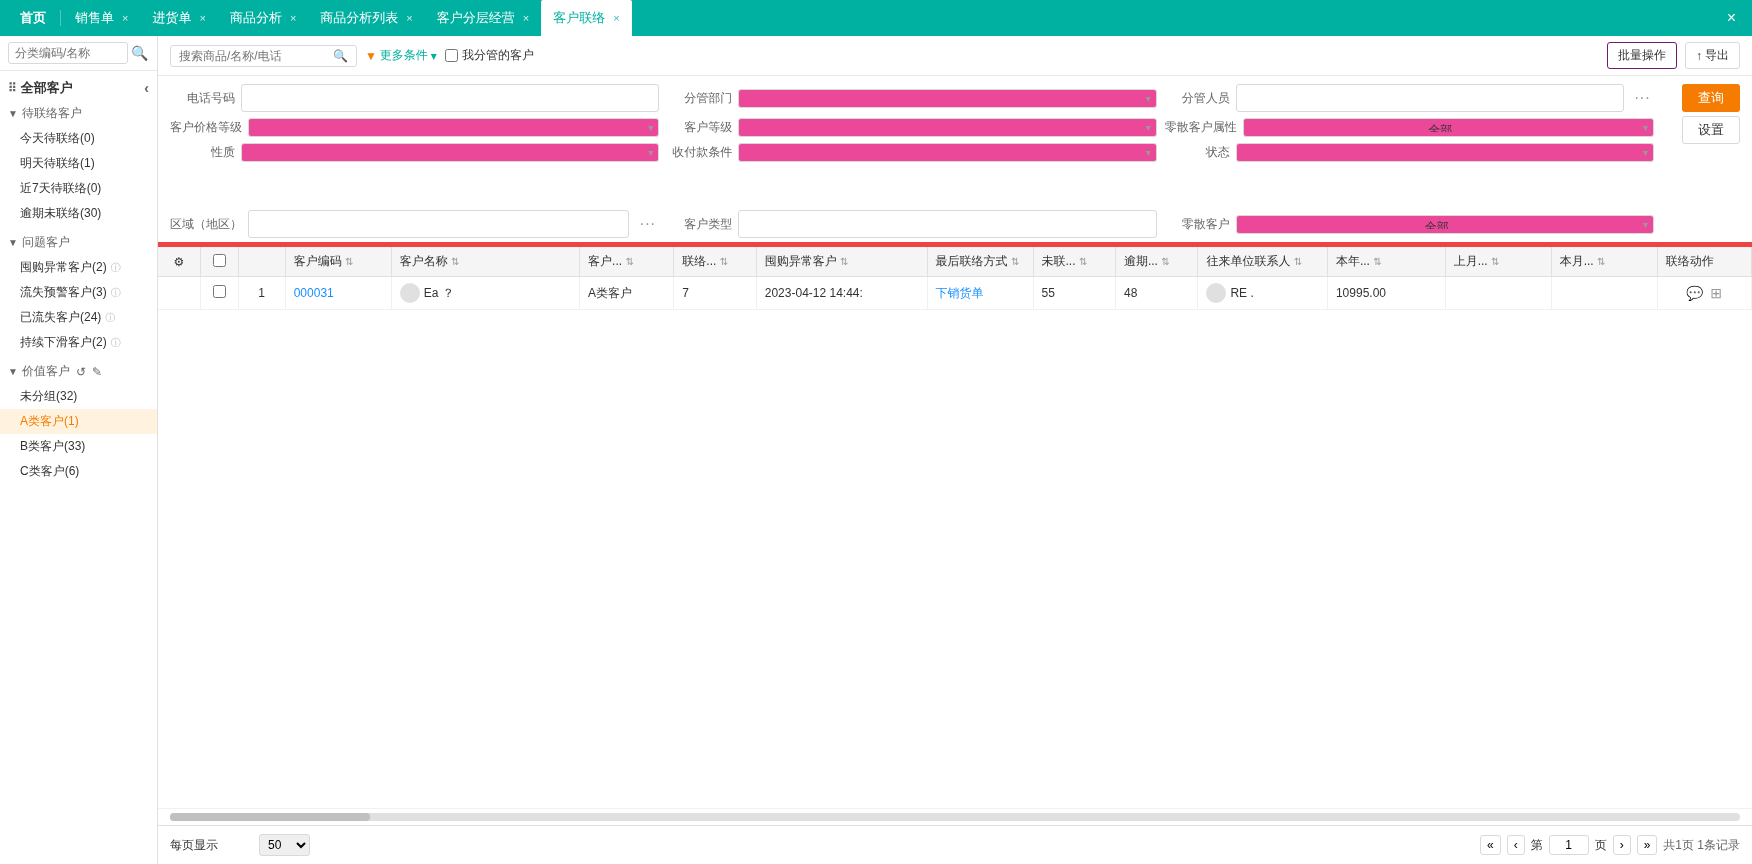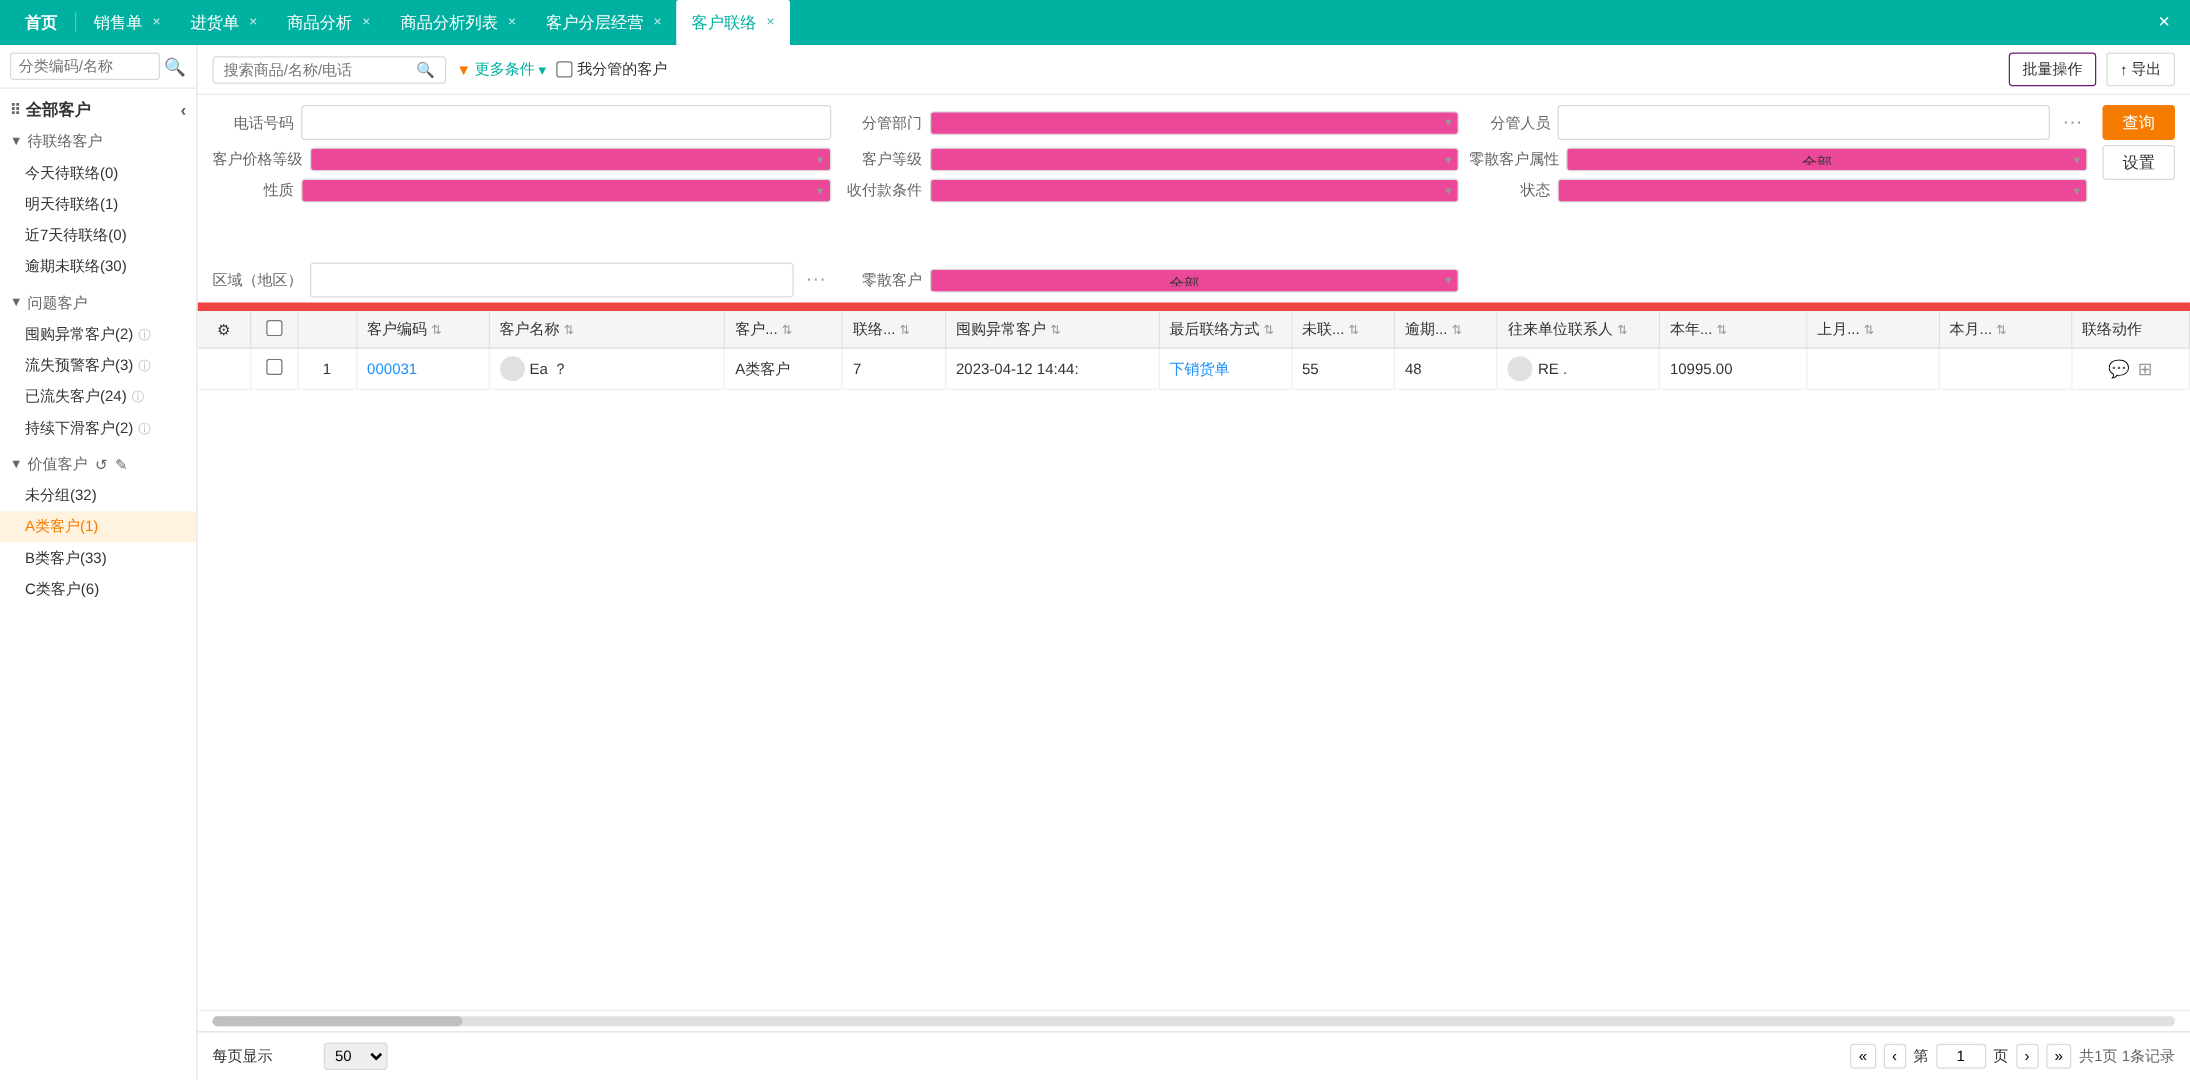--- a/index.html
+++ b/index.html
@@ -86,21 +86,21 @@
     .avatar-placeholder { width: 20px; height: 20px; background: #e0e0e0; border-radius: 50%; flex-shrink: 0; }
     .filter-row { display: grid; grid-template-columns: 1fr 1fr 1fr; gap: 8px; margin-bottom: 6px; align-items: center; }
     .filter-row .field-group { display: flex; align-items: center; gap: 6px; }
     .filter-row .field-group label { white-space: nowrap; color: #666; min-width: 65px; text-align: right; font-size: 12px; }
     .filter-row .field-group .field-input { flex: 1; border: 1px solid #d9d9d9; border-radius: 3px; padding: 4px 8px; font-size: 12px; height: 28px; outline: none; background: #fff; }
     .filter-row .field-group .field-select { flex: 1; border: 1px solid #d9d9d9; border-radius: 3px; padding: 4px 24px 4px 8px; font-size: 12px; height: 19px; outline: none; background: #ec4899; appearance: none; cursor: pointer; color: #333; position: relative; text-align: center; }
     .select-wrapper { flex: 1; position: relative; display: flex; align-items: center; }
     .select-wrapper select { width: 100%; border: 1px solid #d9d9d9; border-radius: 3px; padding: 4px 24px 4px 8px; font-size: 12px; height: 28px; outline: none; background: #fff; appearance: none; cursor: pointer; color: #333; }
     .select-wrapper .sel-arrow { position: absolute; right: 6px; pointer-events: none; color: #999; font-size: 10px; }
     .dots-btn { border: none; background: none; color: #999; cursor: pointer; font-size: 16px; padding: 0 4px; }
-    .full-filter-wrapper { background: #fff; border-bottom: 7px solid #ef4444; padding: 8px 12px 4px 12px; display: flex; gap: 0; }
+    .full-filter-wrapper { background: #fff; border-bottom: 5px solid #ef4444; padding: 8px 12px 4px 12px; display: flex; gap: 16px; }
     .filter-fields-area { flex: 1; }
     .filter-actions-area { display: flex; flex-direction: column; gap: 4px; padding-left: 12px; justify-content: flex-start; padding-top: 0; }
 
     .nav-divider { width: 1px; height: 16px; background: rgba(255,255,255,0.3); margin: 0 2px; }
   </style>
 </head>
 <body>
 
 <div class="top-nav">
   <div class="nav-item home">首页</div>
@@ -316,20 +316,24 @@
               <span class="sel-arrow">▾</span>
             </div>
           </div>
         </div>
 
         <div class="filter-row">
           <div class="field-group">
             <label>区域（地区）</label>
             <input class="field-input" type="text" style="flex: 1 1 0%;">
             <button class="dots-btn">···</button>
+          </div>
+          <div class="field-group">
+            <label>客户类型</label>
+            <input class="field-input" type="text" style="">
           </div>
           <div class="field-group">
             <label>零散客户</label>
             <div class="select-wrapper">
               <select class="field-select">
                 <option value="全部">全部</option>
               </select>
               <span class="sel-arrow">▾</span>
             </div>
           </div>

